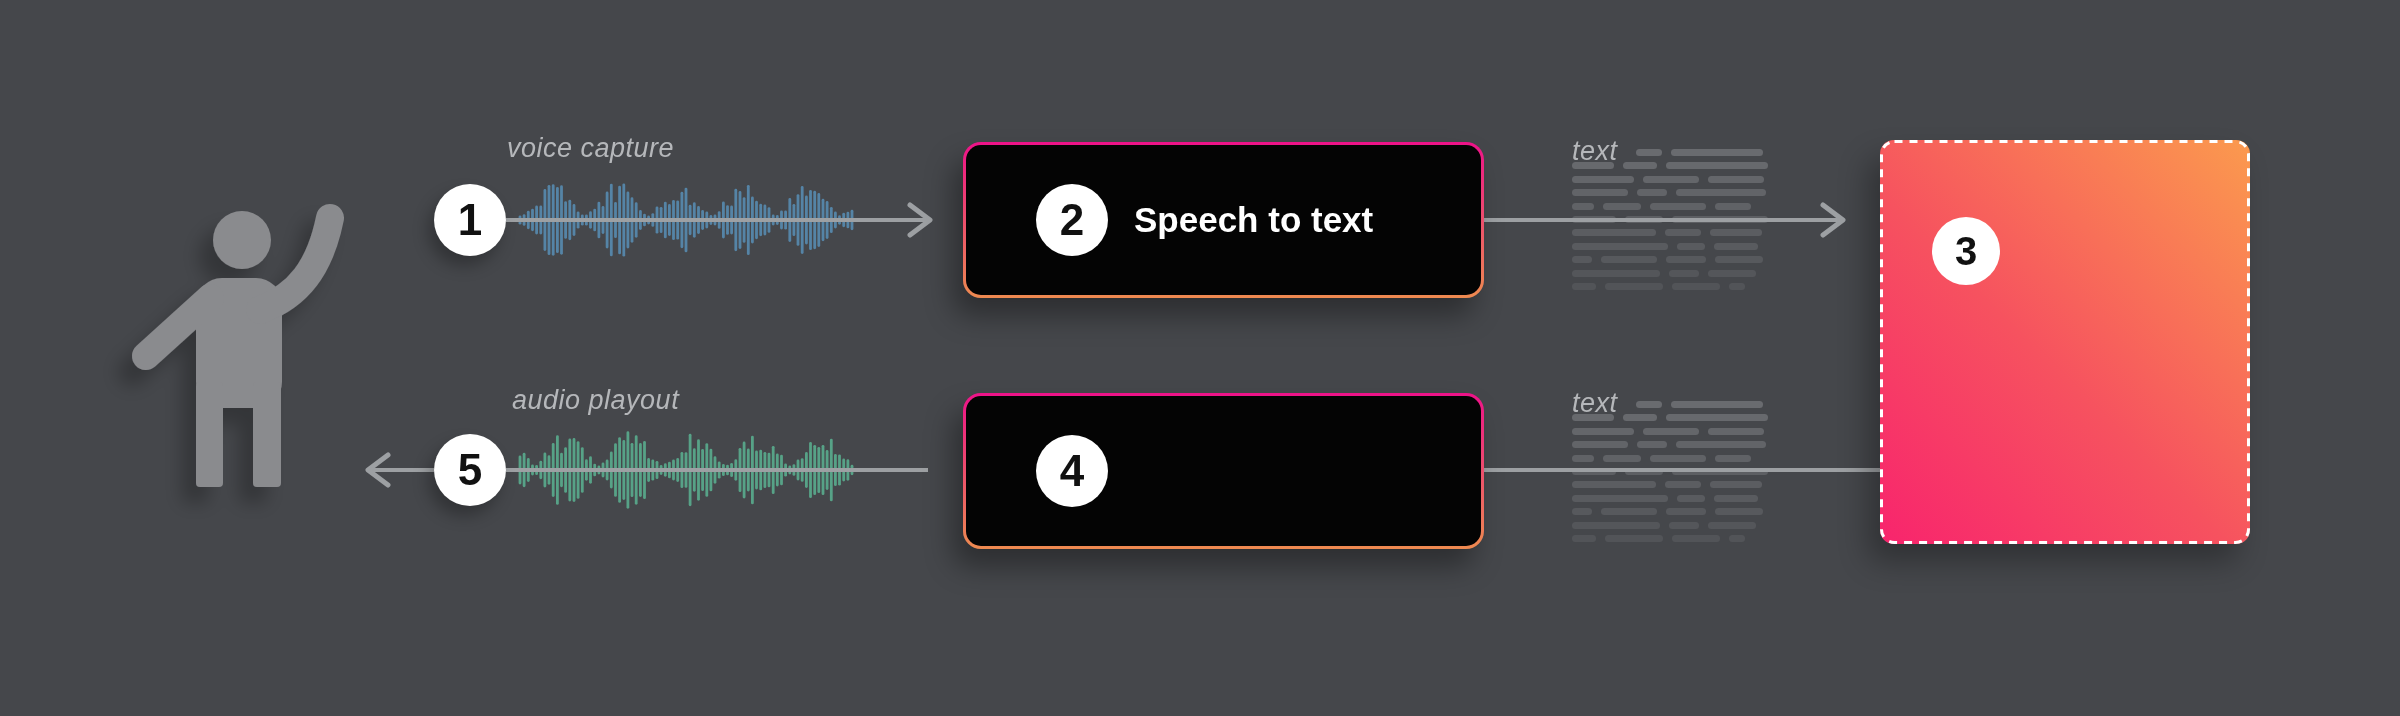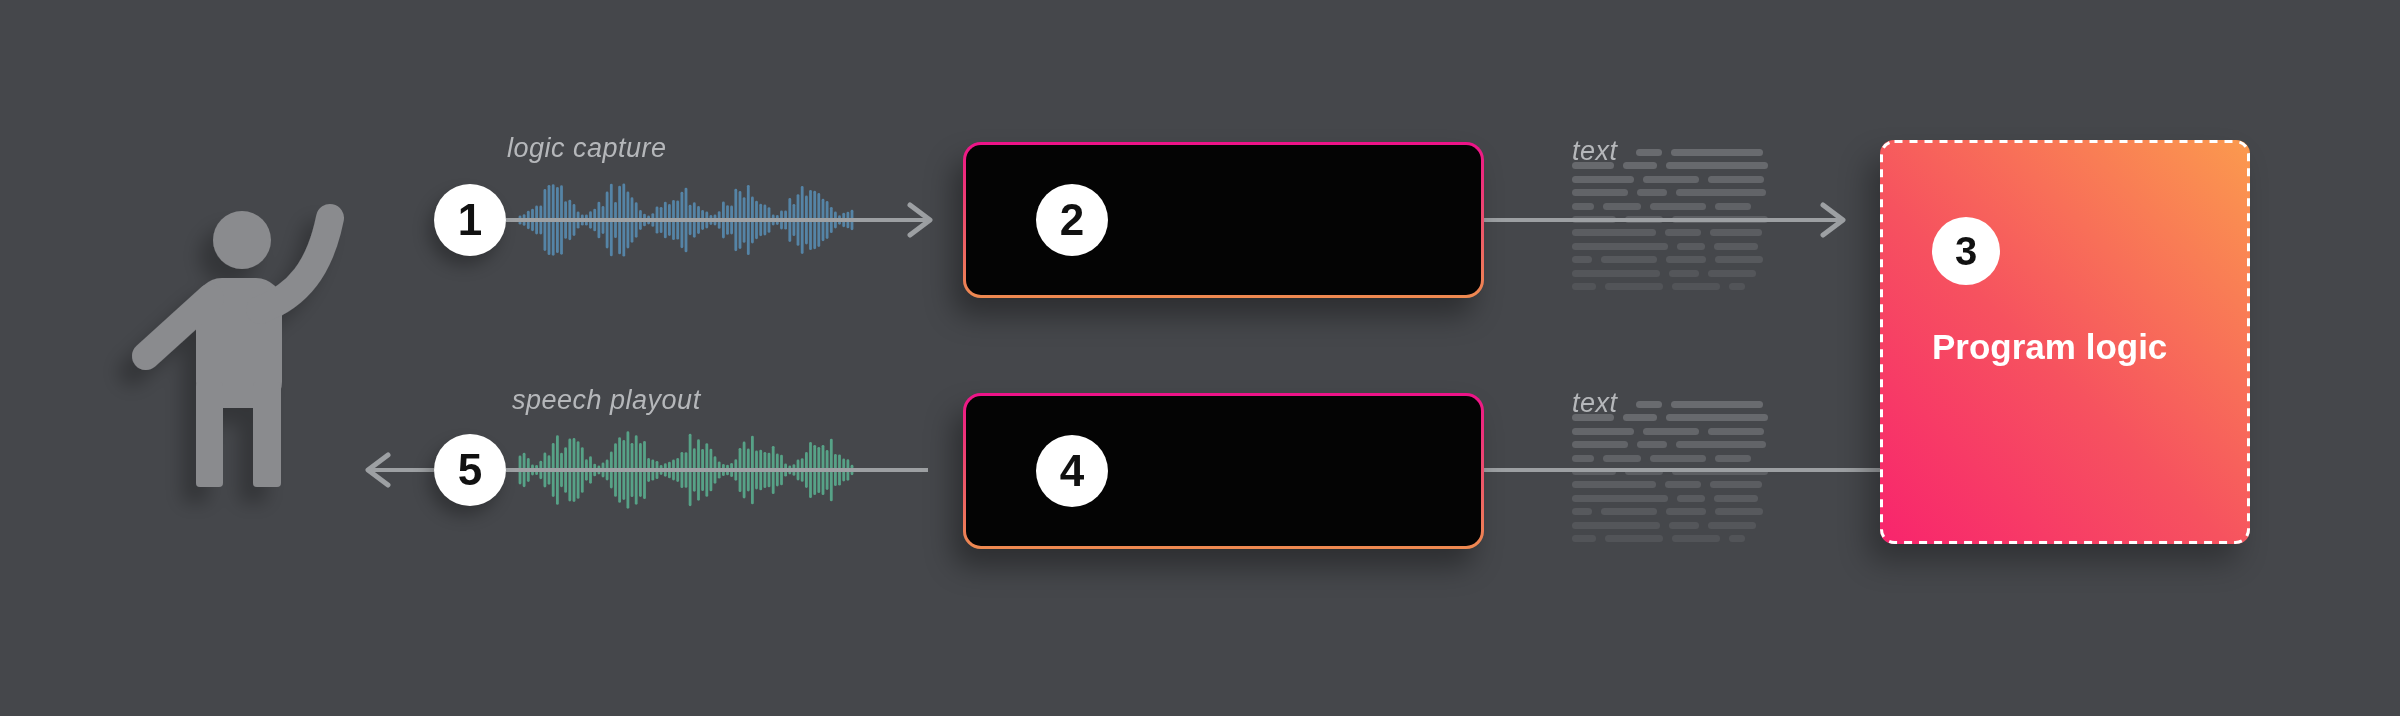--- a/index.html
+++ b/index.html
@@ -370,48 +370,48 @@
       <line x1="1484" y1="470" x2="1880" y2="470"></line>
       <line x1="506" y1="470" x2="928" y2="470"></line>
       <line x1="372" y1="470" x2="434" y2="470"></line>
       <polyline points="388,455 368,470 388,485" stroke-width="5" stroke-linecap="round" stroke-linejoin="round"></polyline>
     </g>
   </svg>
 
   <div class="badge badge-lg badge-float abs" style="left:434px;top:184px">
     <span>1</span>
   </div>
-  <div class="label-italic abs" style="left:507px;top:133px">logic capture</div>
+  <div class="label-italic abs" style="left:507px;top:133px">voice capture</div>
 
   <div class="badge badge-lg badge-float abs" style="left:434px;top:434px">
     <span>5</span>
   </div>
-  <div class="label-italic abs" style="left:512px;top:385px">speech playout</div>
+  <div class="label-italic abs" style="left:512px;top:385px">audio playout</div>
 
   <div class="step-box abs" style="left:963px;top:142px;width:521px;height:156px">
     <div class="step-box-inner">
       <div class="badge badge-lg">
         <span>2</span>
       </div>
+      <div class="step-box-label">Speech to text</div>
     </div>
   </div>
 
   <div class="step-box abs" style="left:963px;top:393px;width:521px;height:156px">
     <div class="step-box-inner">
       <div class="badge badge-lg">
         <span>4</span>
       </div>
     </div>
   </div>
 
   <div class="program-box abs">
     <svg class="dash-border" viewBox="0 0 370 404" preserveAspectRatio="none">
       <rect x="1.5" y="1.5" width="367" height="401" rx="13" fill="none" stroke="#ffffff" stroke-width="3" stroke-dasharray="8 7"></rect>
     </svg>
     <div class="badge badge-md">
       <span>3</span>
     </div>
     <div class="program-text">
-      <div>Program logic</div>
     </div>
   </div>
 
 </div>
 
 </body></html>

